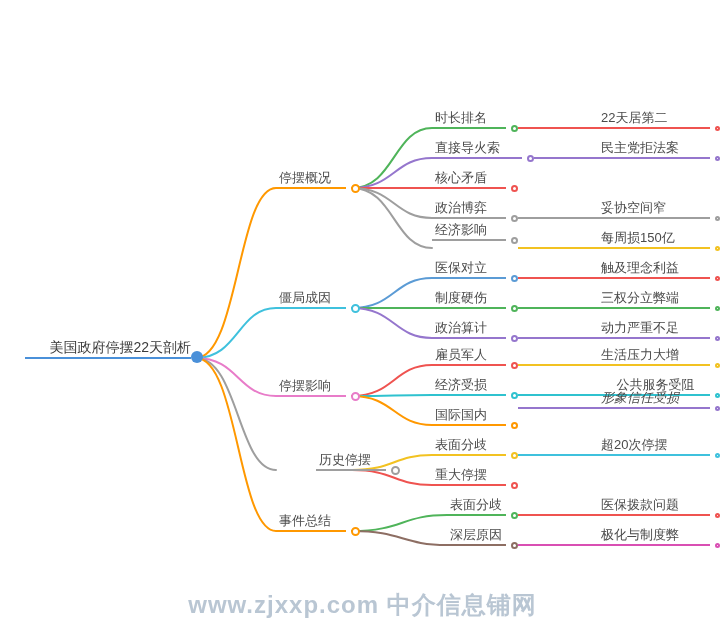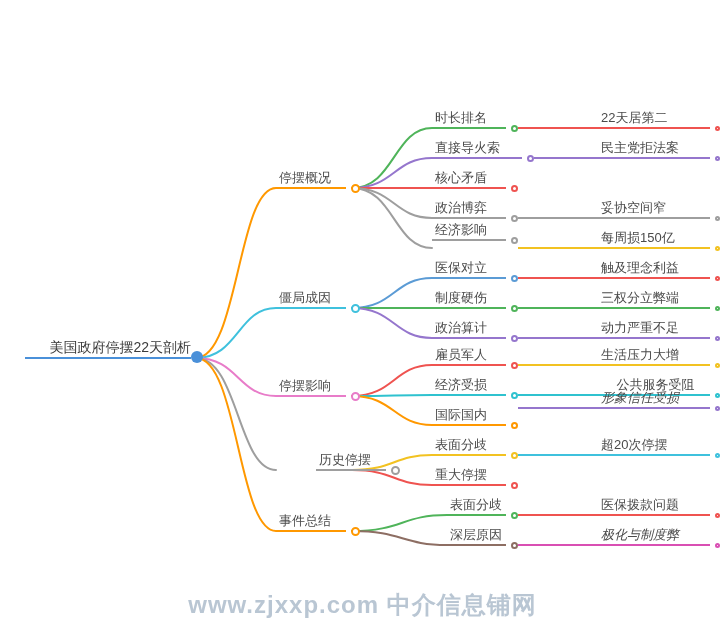--- a/index.html
+++ b/index.html
@@ -197,19 +197,19 @@
     <span class="dot" style="border-color: rgb(149, 118, 205);"></span>
   </div>
   <div class="node leaf" style="left: 518px; top: 435px; width: 192px; padding-left: 80px; border-bottom-color: rgb(63, 193, 221);">
     <span class="lbl">超20次停摆</span>
     <span class="dot" style="border-color: rgb(63, 193, 221);"></span>
   </div>
   <div class="node leaf" style="left: 518px; top: 495px; width: 192px; padding-left: 80px; border-bottom-color: rgb(239, 83, 80);">
     <span class="lbl">医保拨款问题</span>
     <span class="dot" style="border-color: rgb(239, 83, 80);"></span>
   </div>
-  <div class="node leaf" style="left: 518px; top: 525px; width: 192px; padding-left: 80px; border-bottom-color: rgb(217, 79, 179); font-style: italic;">
+  <div class="node leaf" style="left: 518px; top: 525px; width: 192px; padding-left: 80px; border-bottom-color: rgb(217, 79, 179);">
     <span class="lbl">极化与制度弊</span>
     <span class="dot" style="border-color: rgb(217, 79, 179);"></span>
   </div>
 
   <div class="watermark">www.zjxxp.com 中介信息铺网</div>
 </div>
 
 </body></html>

